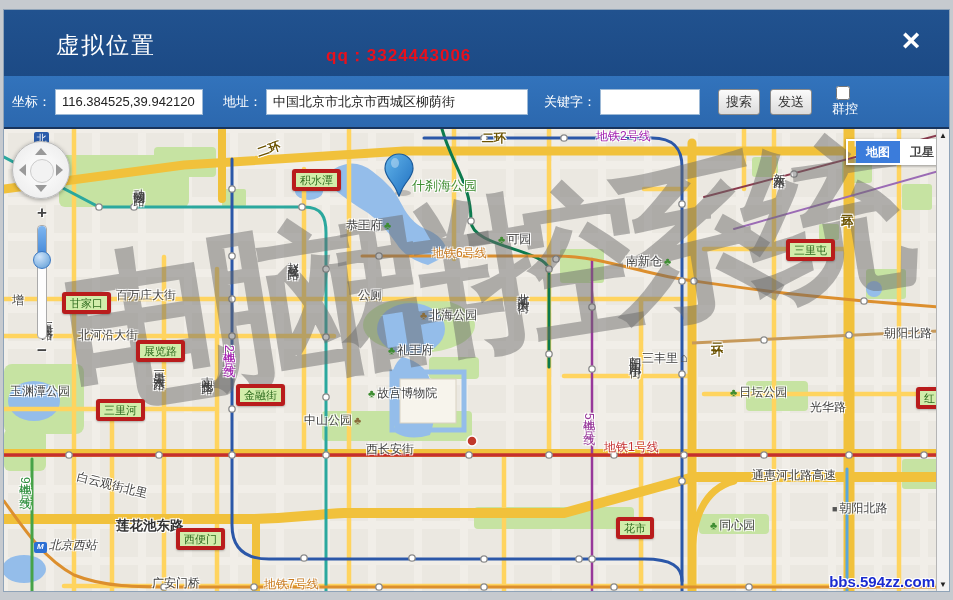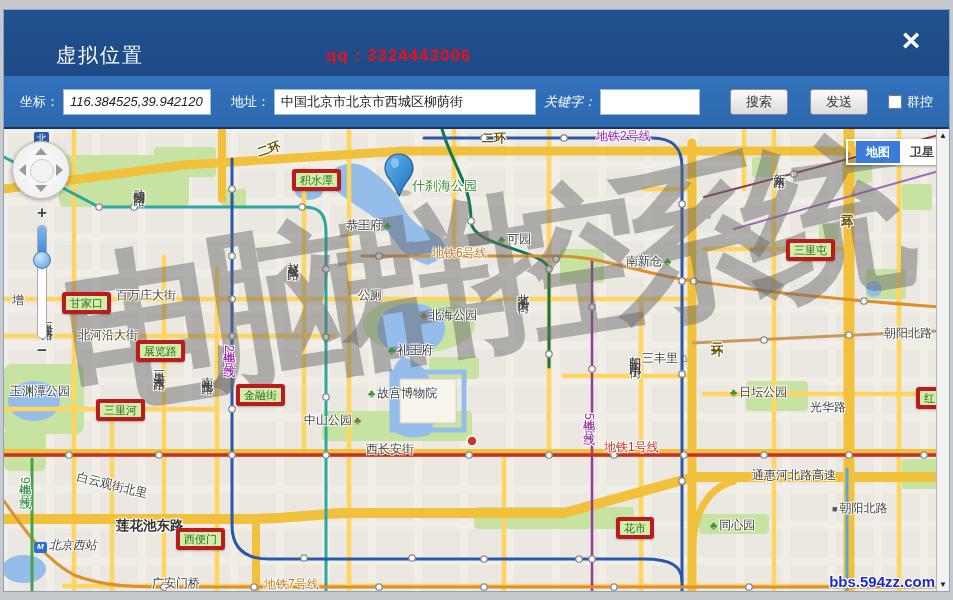--- a/index.html
+++ b/index.html
@@ -2,38 +2,38 @@
 <html><head>
 <meta charset="utf-8">
 <style>
   html,body{margin:0;padding:0;}
   body{width:953px;height:600px;position:relative;overflow:hidden;background:#c6cacf;
        font-family:"Liberation Sans","DejaVu Sans",sans-serif;}
   .window{position:absolute;left:3px;top:9px;right:3px;bottom:8px;background:#fff;
           border:1px solid #8fa3b8;box-sizing:border-box;display:flex;flex-direction:column;}
   
   .titlebar{height:66px;background:linear-gradient(#21528f,#1c4a85);position:relative;flex:0 0 66px;}
-  .title{position:absolute;left:52px;top:32px;color:#fff;font-size:20px;letter-spacing:2px;}
+  .title{position:absolute;left:52px;top:20px;color:#fff;font-size:23px;letter-spacing:2px;}
   .qq{position:absolute;left:322px;top:34px;color:#e8101c;font-size:17px;font-weight:bold;letter-spacing:1px;}
   .close{position:absolute;right:18px;top:10px;color:#fff;font-size:32px;font-weight:bold;
          width:40px;height:40px;line-height:40px;text-align:center;cursor:pointer;}
   
   .toolbar{height:53px;flex:0 0 53px;background:linear-gradient(#3273bc,#2c68ae);
            border-bottom:2px solid #18345c;display:flex;align-items:center;box-sizing:border-box;
-           padding-left:16px;position:relative;}
+           padding-left:8px;position:relative;}
   .tlabel{color:#fff;font-size:13px;white-space:nowrap;}
   .tinput{height:24px;border:1px solid #9db9d6;background:#fff;font-size:13px;color:#222;
           padding:0 6px;margin:0 8px 0 4px;font-family:inherit;}
-  .in-coord{width:134px;font-style:italic;}
+  .in-coord{width:134px;}
   .in-addr{width:248px;}
   .in-key{width:86px;}
-  .tbtn{height:26px;width:58px;margin-left:22px;background:linear-gradient(#fbfbfb,#dcdcdc);
+  .tbtn{height:26px;width:42px;margin-left:10px;background:linear-gradient(#fbfbfb,#dcdcdc);
         border:1px solid #8a8a8a;border-radius:3px;font-size:13px;color:#333;cursor:pointer;
         font-family:inherit;}
-  .grp{display:flex;align-items:center;margin-left:20px;}
+  .grp{display:flex;align-items:center;margin-left:20px;flex-direction:column;}
   .grp input{width:14px;height:14px;margin:0 5px 0 0;}
   .grp span{color:#fff;font-size:13px;}
   
   .map{position:relative;flex:1;background:#f2efe8;overflow:hidden;}
   .basemap{position:absolute;left:0;top:0;}
   .watermark{position:absolute;left:60px;top:128px;font-size:168px;font-weight:bold;
              color:rgba(105,105,105,0.48);white-space:nowrap;letter-spacing:-30px;
              transform:rotate(-9deg);transform-origin:left center;pointer-events:none;line-height:1;}
   .mlabels{position:absolute;inset:0;}
   .mlabel{position:absolute;font-size:12px;color:#3f3f3f;white-space:nowrap;line-height:1.1;
@@ -96,21 +96,21 @@
     <div class="title">虚拟位置</div>
     <div class="qq">qq：3324443006</div>
     <div class="close">×</div>
   </div>
 
   <div class="toolbar">
     <span class="tlabel">坐标：</span>
     <input class="tinput in-coord" value="116.384525,39.942120" style="">
     <span class="tlabel" style="margin-left:12px;">地址：</span>
     <input class="tinput in-addr" value="中国北京市北京市西城区柳荫街" style="">
-    <span class="tlabel" style="margin-left:0;font-style:italic;">关键字：</span>
+    <span class="tlabel" style="margin-left:8px;">关键字：</span>
     <input class="tinput in-key" value="" style="">
     <button class="tbtn">搜索</button>
     <button class="tbtn">发送</button>
     <label class="grp">
       <input type="checkbox" style="">
       <span>群控</span>
     </label>
   </div>
 
   <div class="map">

